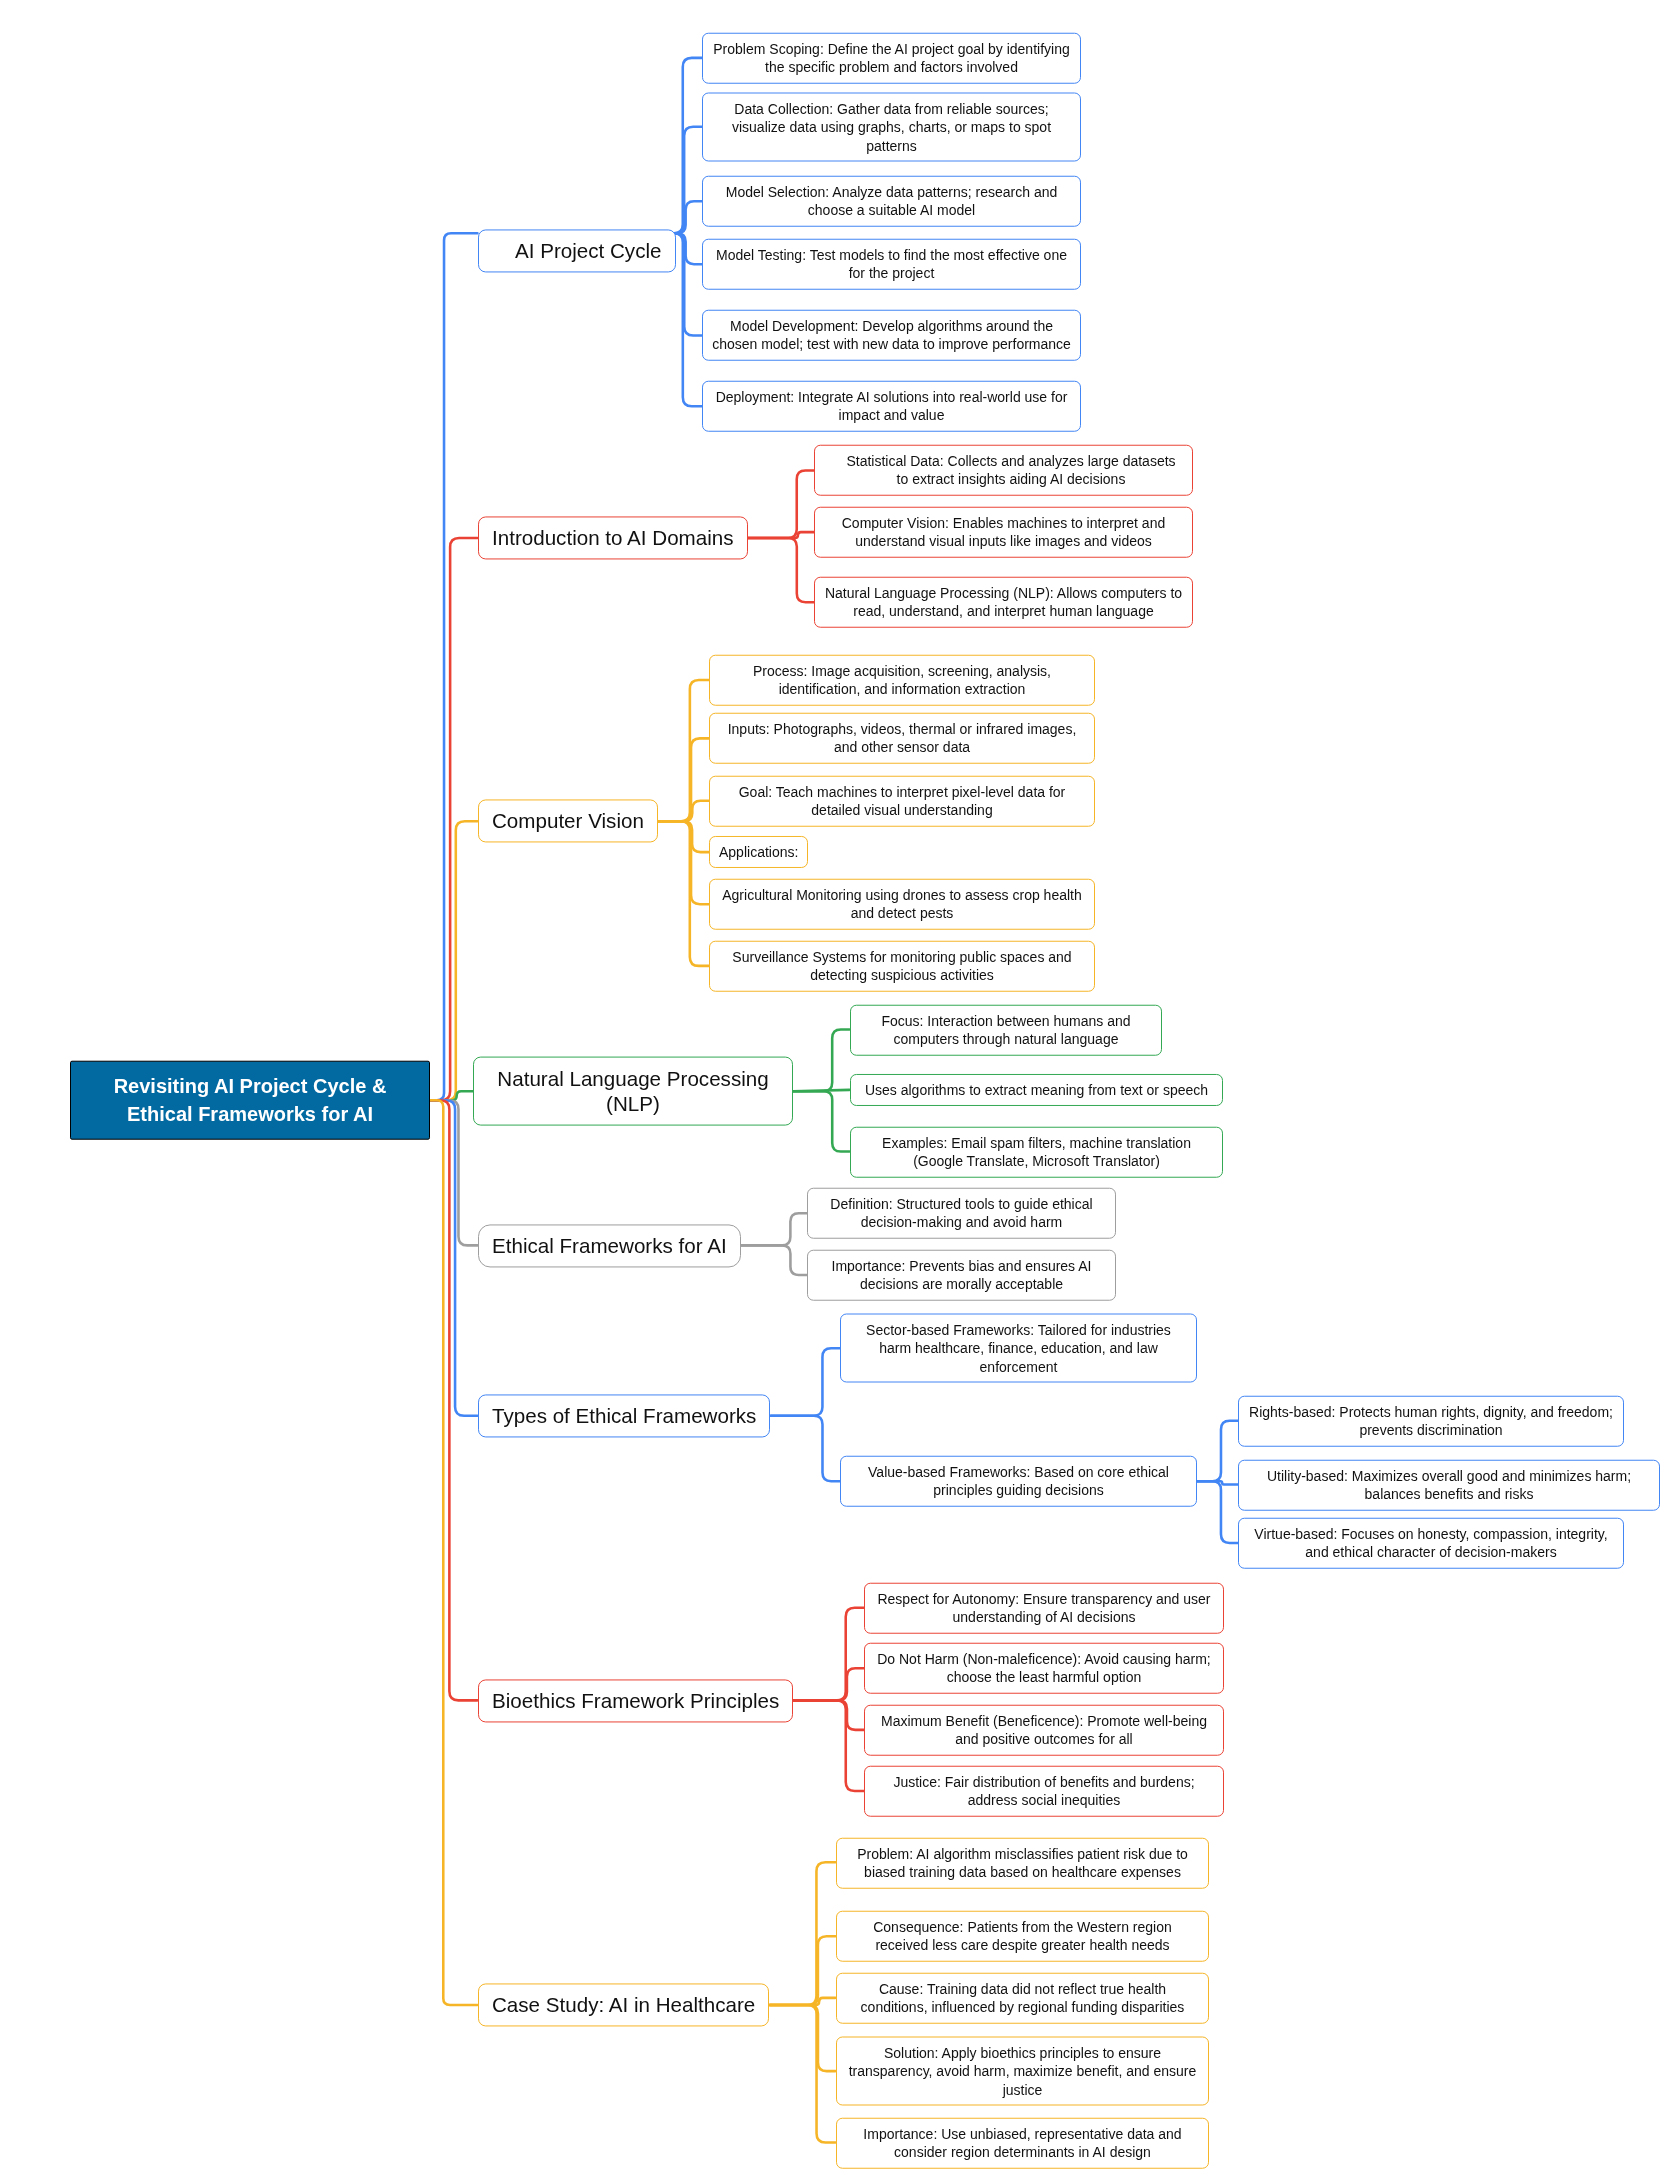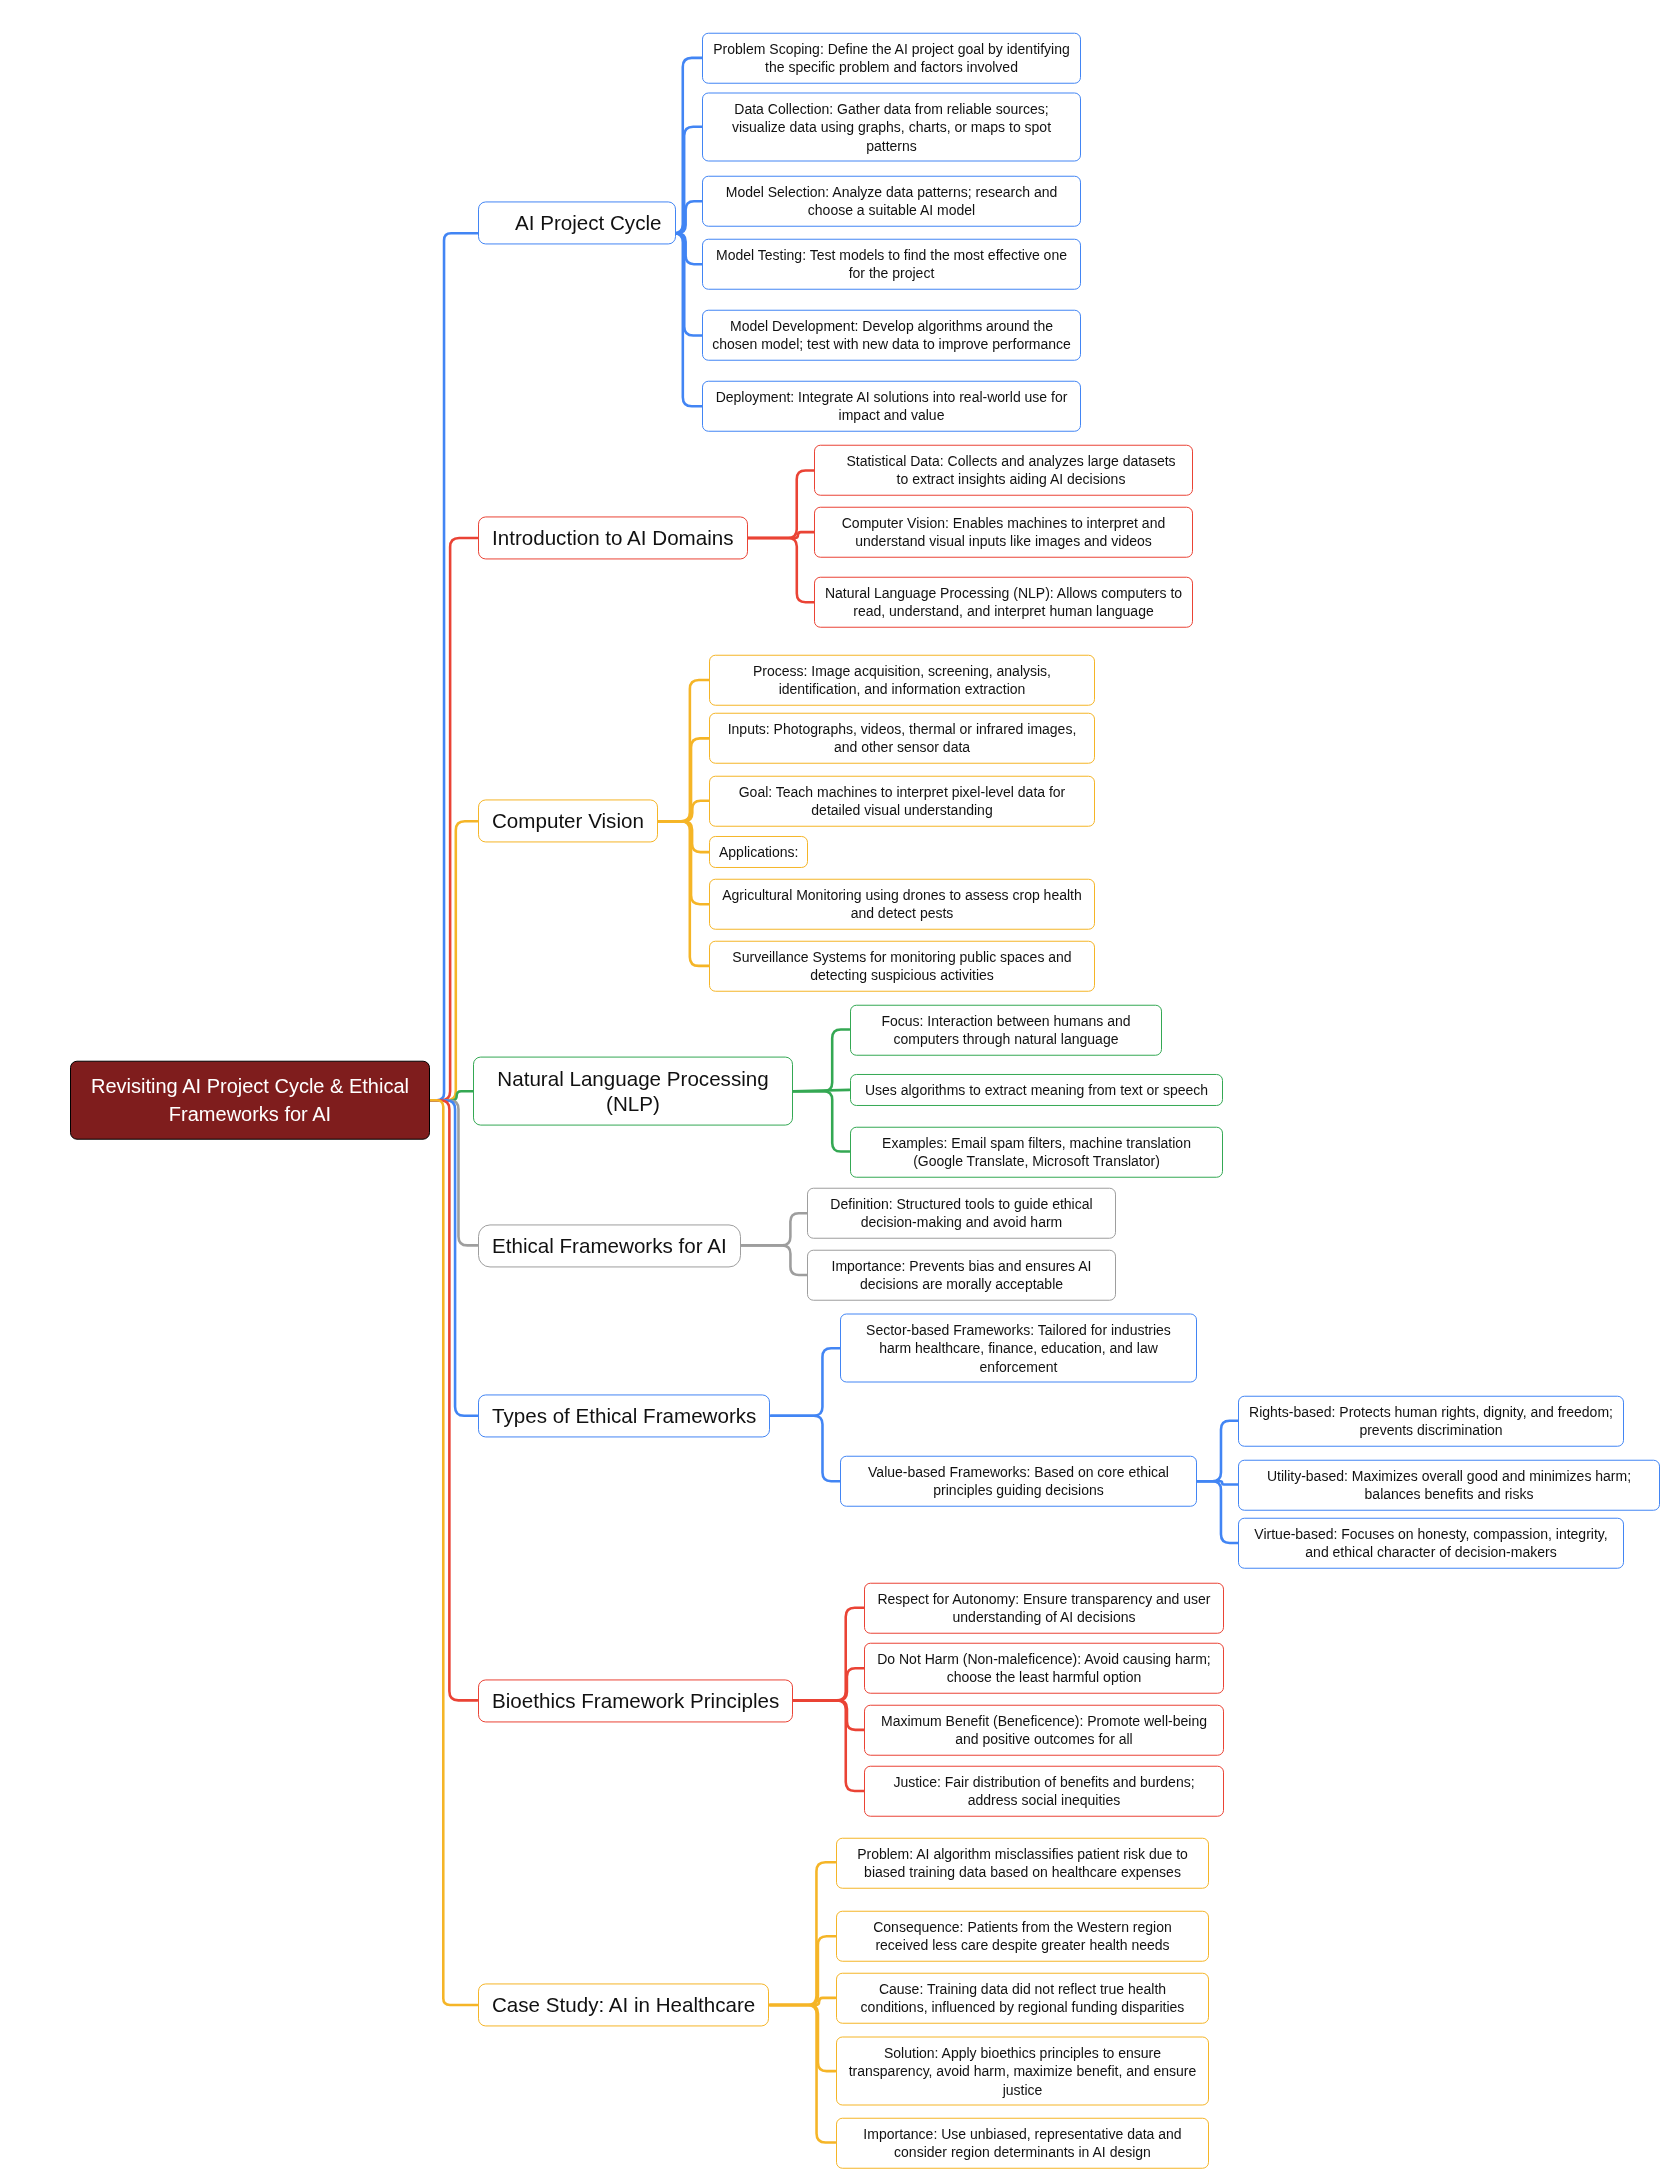--- a/index.html
+++ b/index.html
@@ -10,26 +10,26 @@
   .node {
     position: absolute;
     transform: translateY(-50%);
     background: #fff;
     border: 1.9px solid #888;
     border-radius: 6.4px;
     text-align: center;
     z-index: 2;
   }
   .root {
-    background: #7f1d1d;
+    background: #0369a1;
     color: #fff;
     border: 1.9px solid #000;
-    border-radius: 7px;
+    border-radius: 2px;
     font-size: 20px;
-    font-weight: normal;
+    font-weight: bold;
     padding: 10.3px 10.3px;
     line-height: 1.4;
   }
   .branch {
     font-size: 20.6px;
     padding: 7.7px 13px;
     white-space: nowrap;
     line-height: 1.25;
     border-radius: 7.7px;
   }
@@ -100,21 +100,21 @@
       <path d="M 669 1712 L 679.4200000000001 1712 Q 689.84 1712 689.84 1722.42 L 689.84 3109.58 Q 689.84 3120 700.26 3120 L 743 3120" stroke="#f5b527" stroke-width="4" fill="none" stroke-linecap="round"></path>
       <path d="M 1198.109375 3120 L 1256.56 3120 Q 1270.56 3120 1270.56 3106 L 1270.56 2912 Q 1270.56 2898 1284.56 2898 L 1300 2898" stroke="#f5b527" stroke-width="4" fill="none" stroke-linecap="round"></path>
       <path d="M 1198.109375 3120 L 1259.29 3120 Q 1272.86 3120 1272.86 3106.43 L 1272.86 3026.57 Q 1272.86 3013 1286.4299999999998 3013 L 1300 3013" stroke="#f5b527" stroke-width="4" fill="none" stroke-linecap="round"></path>
       <path d="M 1198.109375 3120 L 1269.28 3120 Q 1274.78 3120 1274.78 3114.5 L 1274.78 3114.5 Q 1274.78 3109 1280.28 3109 L 1300 3109" stroke="#f5b527" stroke-width="4" fill="none" stroke-linecap="round"></path>
       <path d="M 1198.109375 3120 L 1259.41 3120 Q 1272.94 3120 1272.94 3133.5299999999997 L 1272.94 3209.4700000000003 Q 1272.94 3223 1286.47 3223 L 1300 3223" stroke="#f5b527" stroke-width="4" fill="none" stroke-linecap="round"></path>
       <path d="M 1198.109375 3120 L 1256.72 3120 Q 1270.72 3120 1270.72 3134 L 1270.72 3320 Q 1270.72 3334 1284.72 3334 L 1300 3334" stroke="#f5b527" stroke-width="4" fill="none" stroke-linecap="round"></path>
     </svg>
 
   <div class="node root" id="root" style="left:70px; top:1100px; width:360px;">Revisiting AI Project Cycle &amp; Ethical Frameworks for AI</div>
 
-  <div class="node branch" id="b0" style="left: 478px; top: 223px; border-color: rgb(66, 133, 244); padding-left: 36px;">AI Project Cycle</div>
+  <div class="node branch" id="b0" style="left: 478px; top: 251px; border-color: rgb(66, 133, 244); padding-left: 36px;">AI Project Cycle</div>
   <div class="node child" id="b0c0" style="left: 702px; top: 58px; width: 379px; border-color: rgb(66, 133, 244);">Problem Scoping: Define the AI project goal by identifying the specific problem and factors involved</div>
   <div class="node child" id="b0c1" style="left: 702px; top: 127px; width: 379px; border-color: rgb(66, 133, 244);">Data Collection: Gather data from reliable sources; visualize data using graphs, charts, or maps to spot patterns</div>
   <div class="node child" id="b0c2" style="left: 702px; top: 201px; width: 379px; border-color: rgb(66, 133, 244);">Model Selection: Analyze data patterns; research and choose a suitable AI model</div>
   <div class="node child" id="b0c3" style="left: 702px; top: 264px; width: 379px; border-color: rgb(66, 133, 244);">Model Testing: Test models to find the most effective one for the project</div>
   <div class="node child" id="b0c4" style="left: 702px; top: 335px; width: 379px; border-color: rgb(66, 133, 244);">Model Development: Develop algorithms around the chosen model; test with new data to improve performance</div>
   <div class="node child" id="b0c5" style="left: 702px; top: 406px; width: 379px; border-color: rgb(66, 133, 244);">Deployment: Integrate AI solutions into real-world use for impact and value</div>
 
   <div class="node branch" id="b1" style="left: 478px; top: 538px; border-color: rgb(234, 67, 53);">Introduction to AI Domains</div>
   <div class="node child" id="b1c0" style="left: 814px; top: 470px; width: 379px; border-color: rgb(234, 67, 53); padding-left: 24px;">Statistical Data: Collects and analyzes large datasets to extract insights aiding AI decisions</div>
   <div class="node child" id="b1c1" style="left: 814px; top: 532px; width: 379px; border-color: rgb(234, 67, 53);">Computer Vision: Enables machines to interpret and understand visual inputs like images and videos</div>

